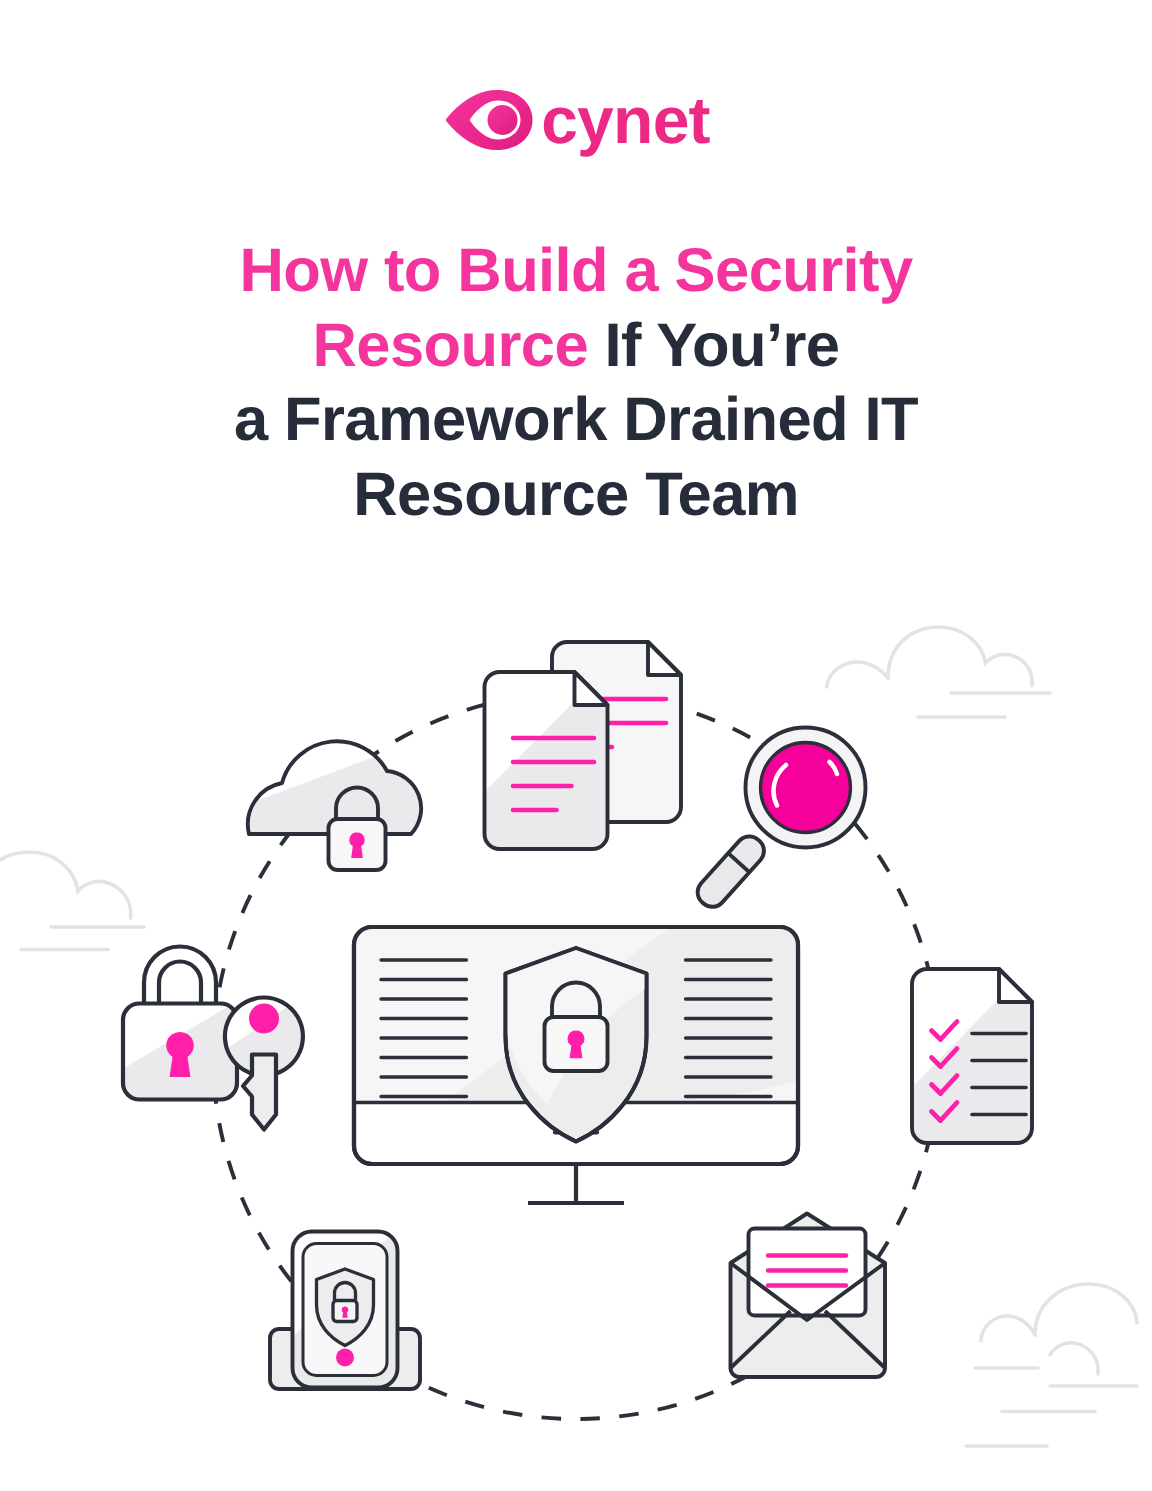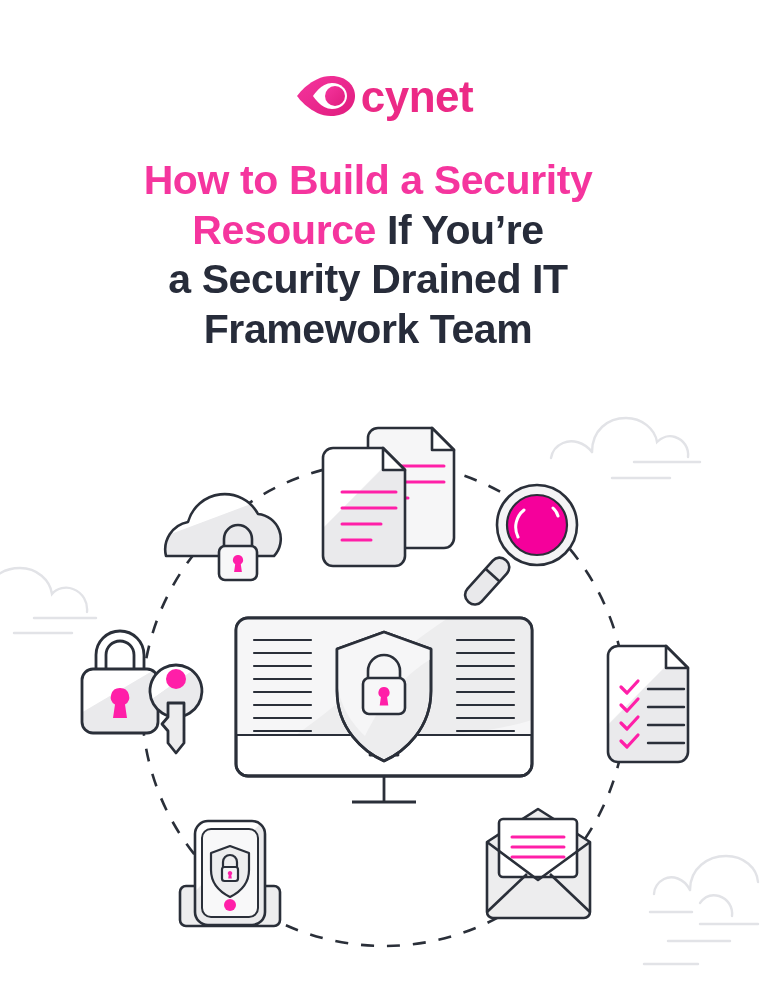--- a/index.html
+++ b/index.html
@@ -22,21 +22,21 @@
   }
 
   
   .logo-row {
     position: absolute;
     top: 58px;
     left: 0;
     width: 768px;
     height: 60px;
     display: flex;
-    align-items: flex-end;
+    align-items: flex-start;
     justify-content: center;
   }
   .logo-mark {
     width: 62px;
     height: 44px;
     display: block;
   }
   .logo-word {
     font-size: 44px;
     font-weight: bold;
@@ -45,21 +45,21 @@
     line-height: 1;
     margin-left: 4px;
     position: relative;
     top: 1px;
   }
 
   
   .title-block {
     position: absolute;
     top: 156px;
-    left: 48px;
+    left: 64px;
     width: 640px;
     text-align: center;
     font-size: 41px;
     font-weight: bold;
     line-height: 1.21;
     letter-spacing: -0.4px;
     color: #272C3A;
   }
   .title-pink { color: #F5359E; }
 
@@ -94,24 +94,24 @@
   </div>
 
   <div class="title-block">
     <div>
       <span class="title-pink">How to Build a Security</span>
     </div>
     <div>
       <span class="title-pink">Resource</span><span> If You’re</span>
     </div>
     <div>
-      <span>a Security Drained IT</span>
-    </div>
-    <div>
-      <span>Framework Team</span>
+      <span>a Framework Drained IT</span>
+    </div>
+    <div>
+      <span>Resource Team</span>
     </div>
   </div>
 
   <div class="art">
     <svg width="768" height="604" viewBox="0 0 768 604">
       <defs>
         <linearGradient id="shine" x1="0" y1="0" x2="0.7" y2="1">
           <stop offset="0%" stop-color="#ffffff"></stop>
           <stop offset="45%" stop-color="#ffffff"></stop>
           <stop offset="46%" stop-color="#EAEAEC"></stop>

